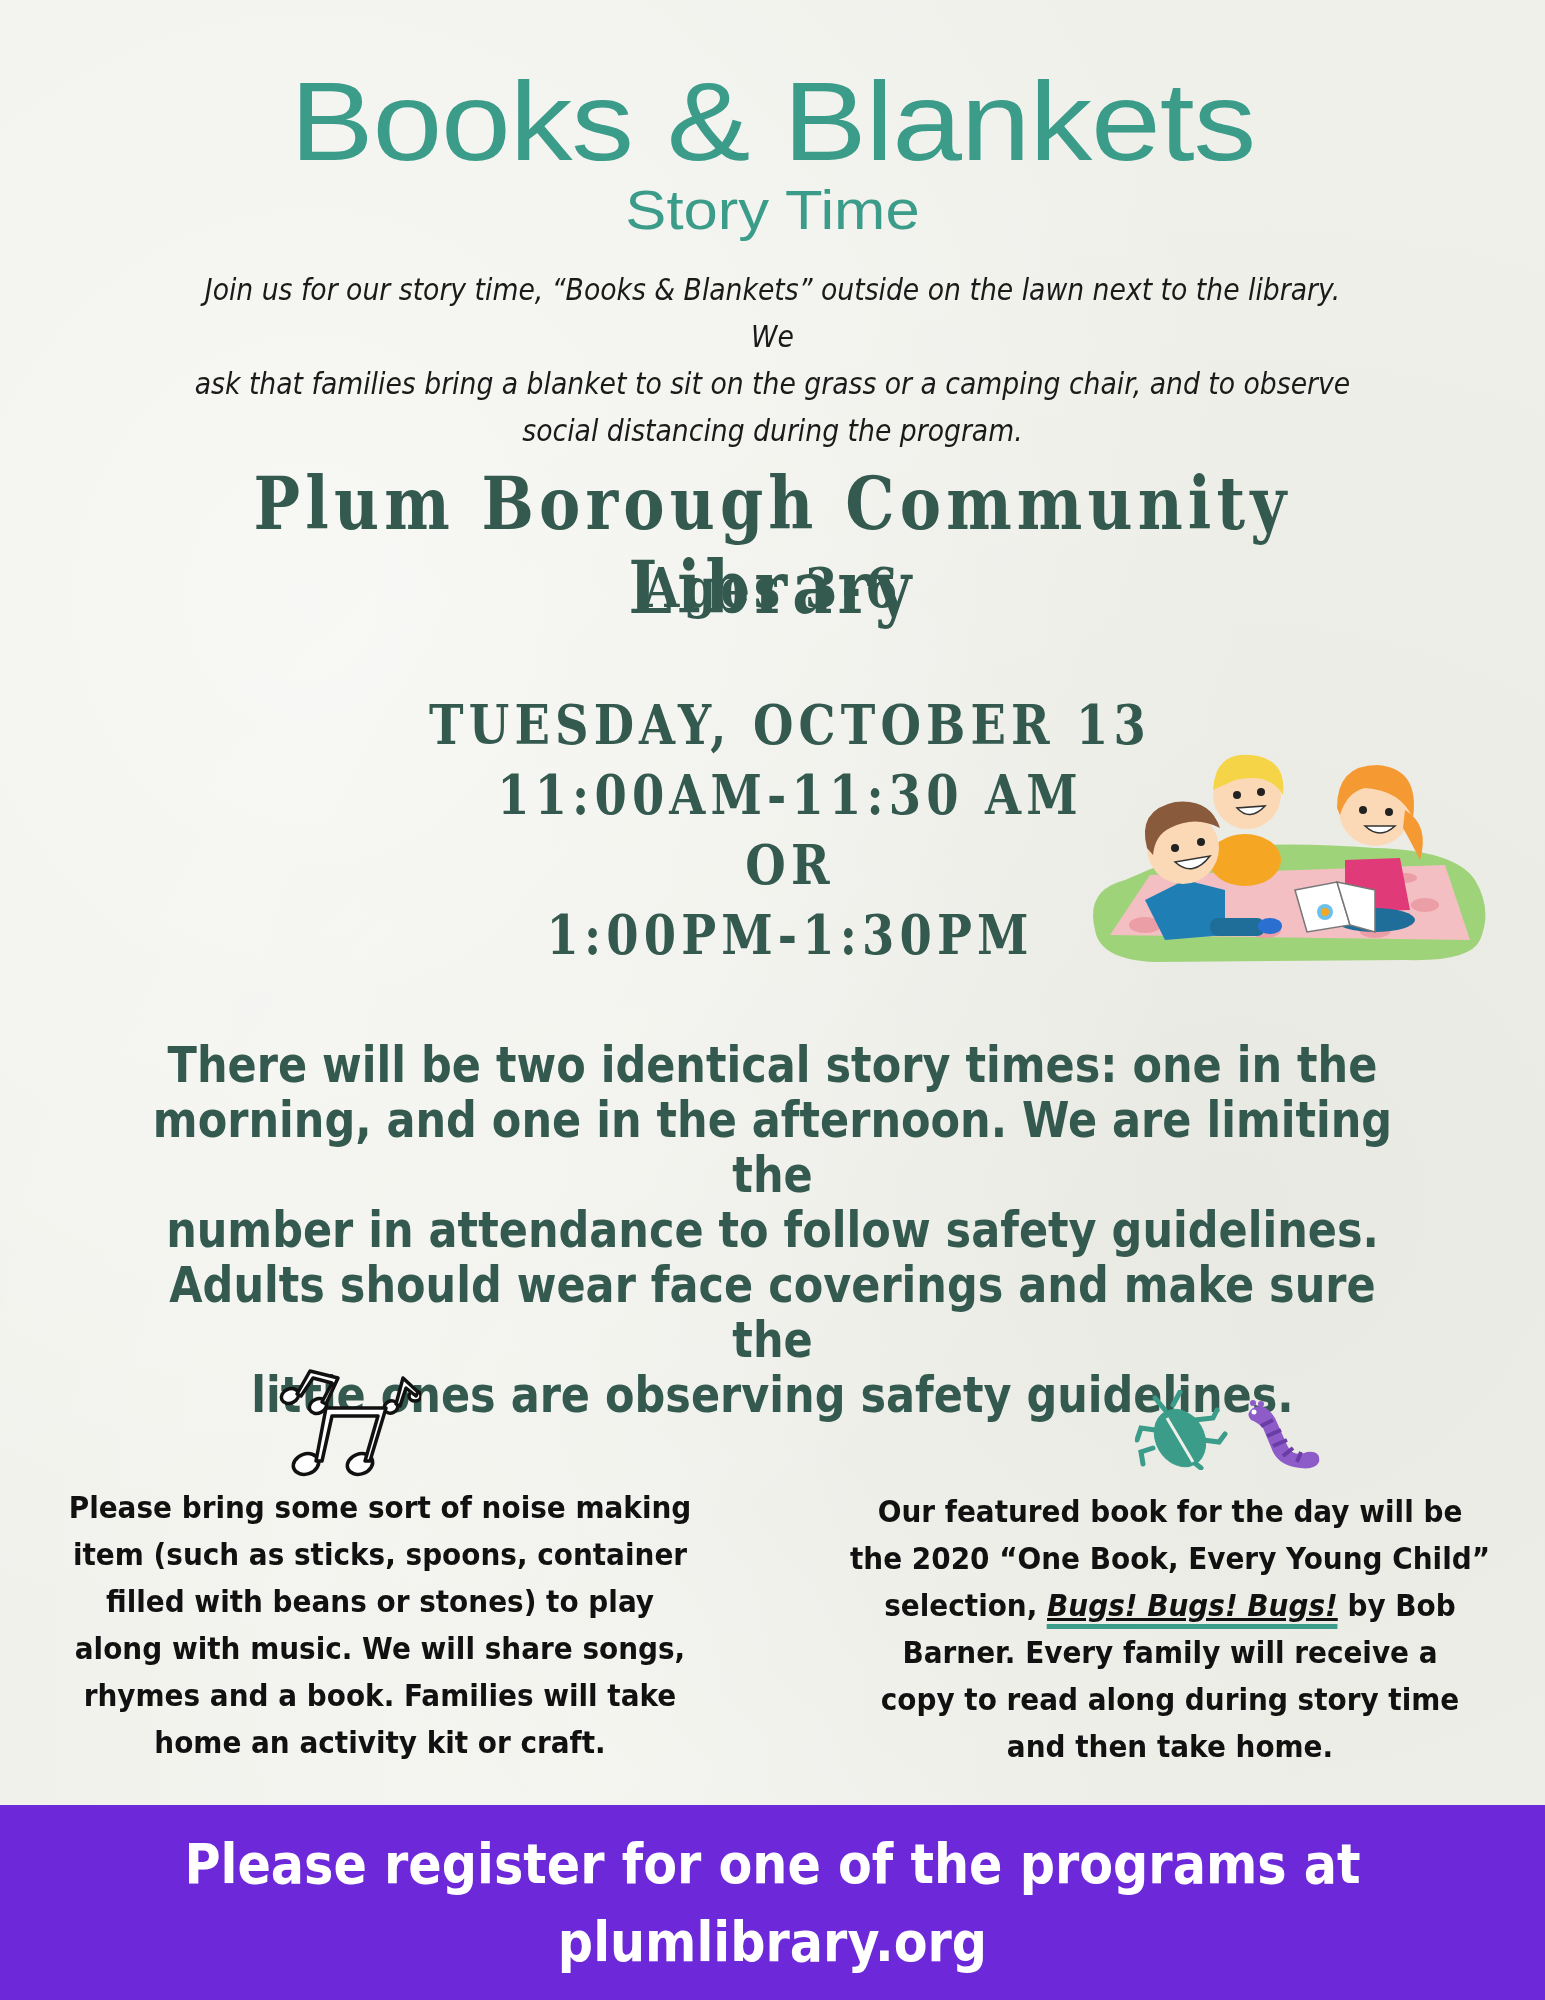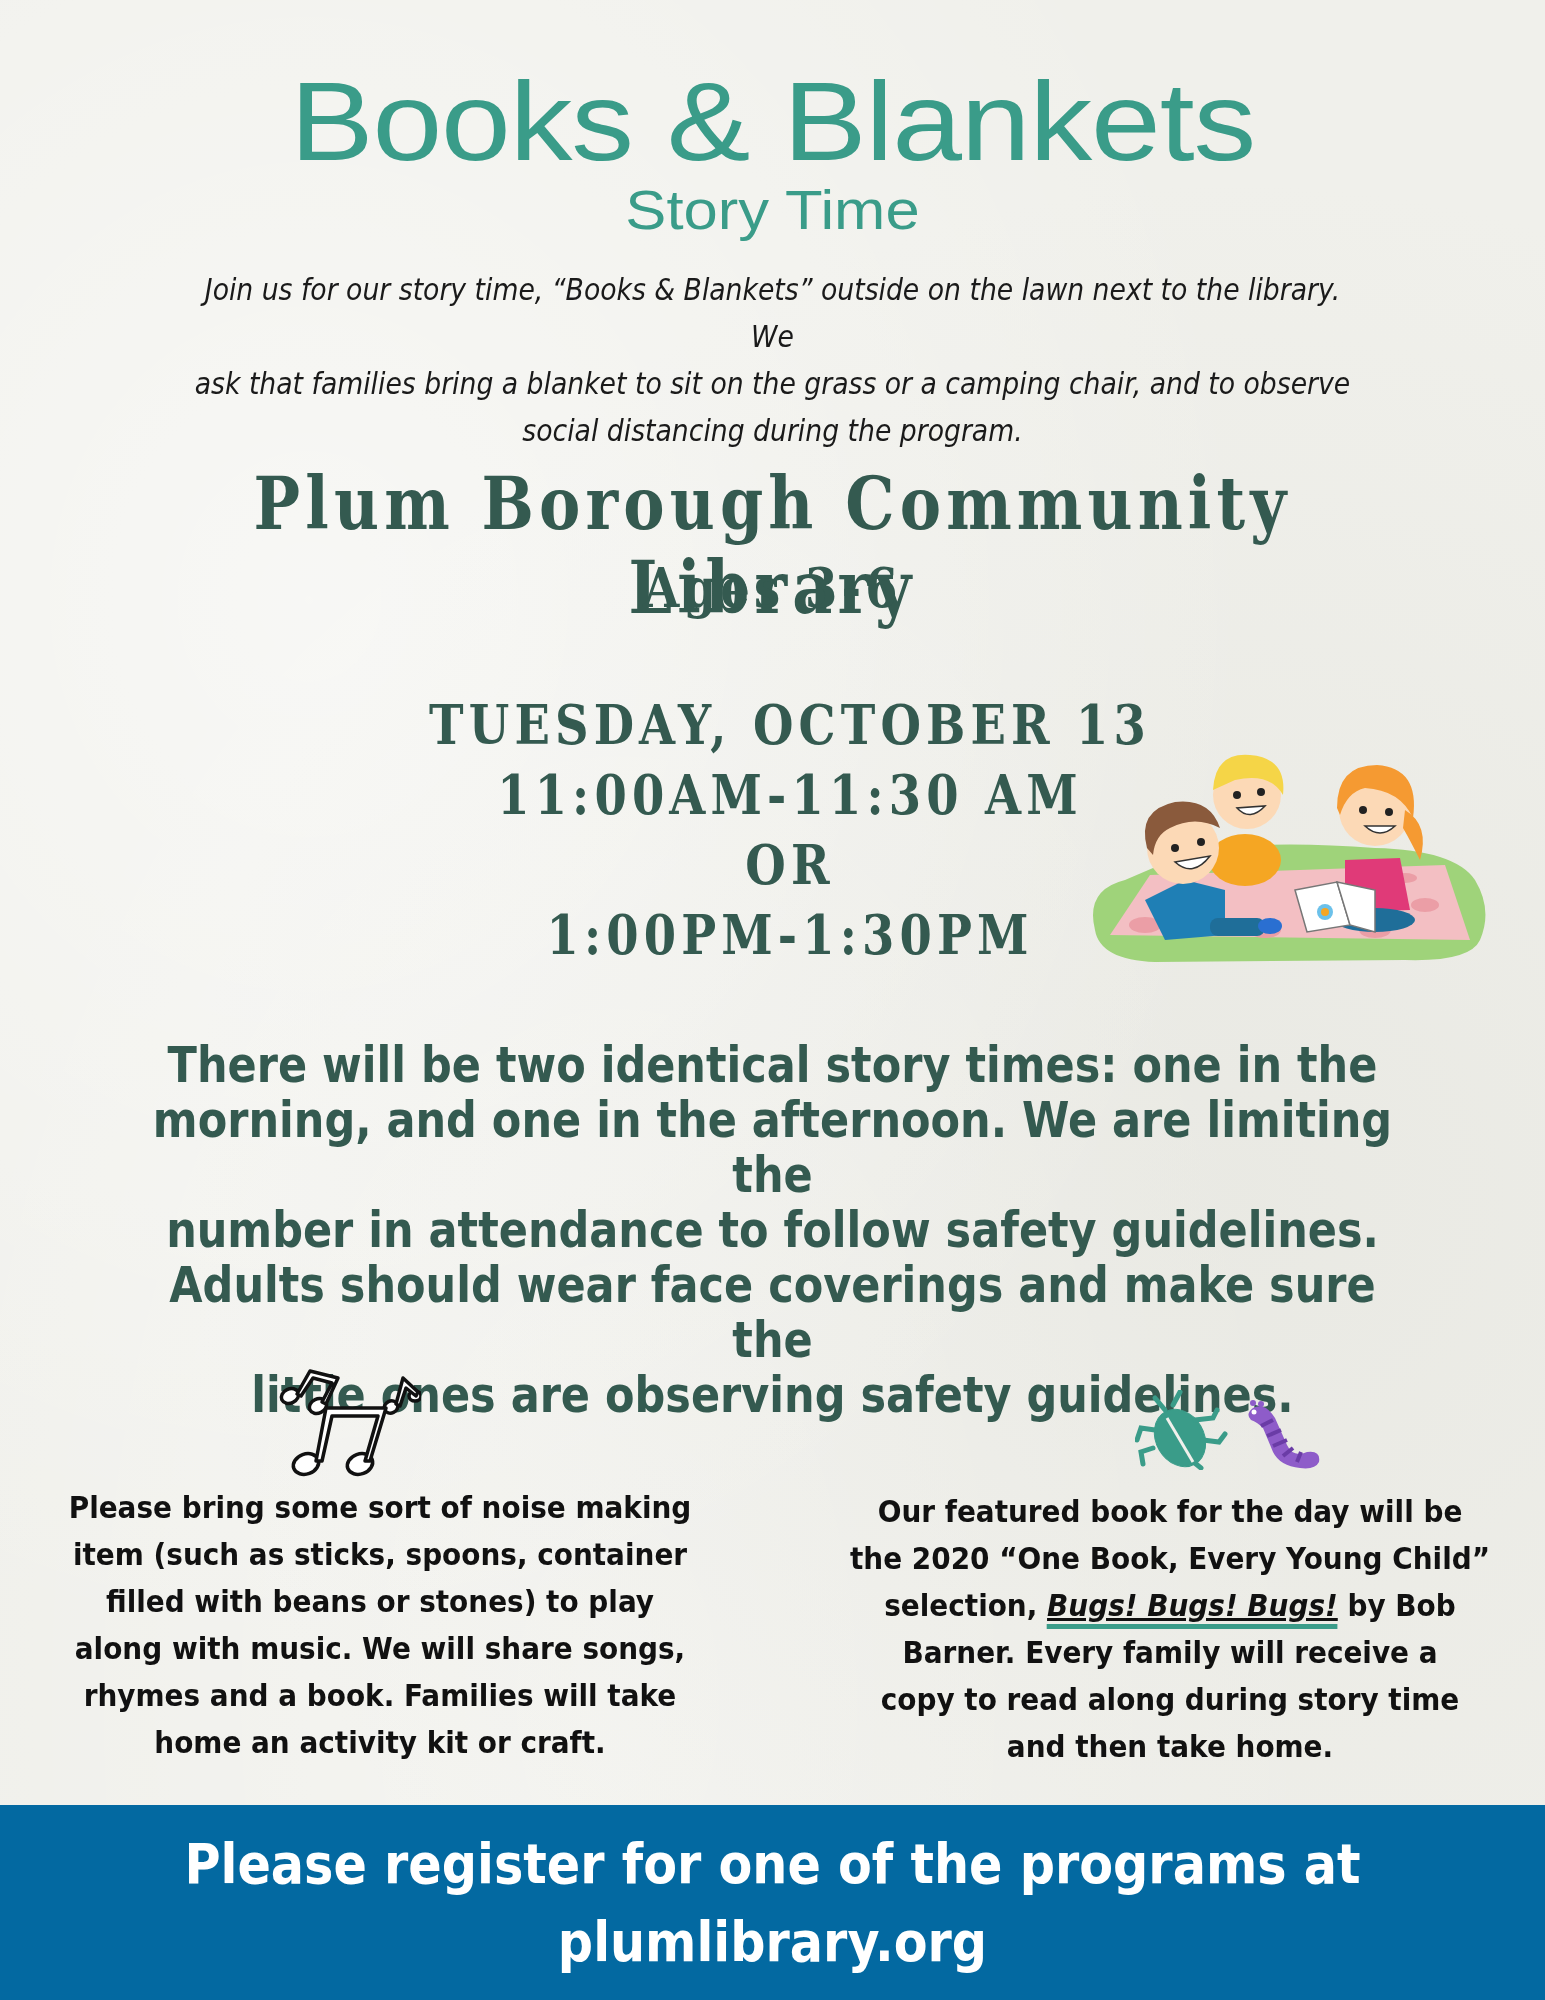--- a/index.html
+++ b/index.html
@@ -79,21 +79,21 @@
   .col-left { left: 20px; width: 720px; top: 1484px; }
   .col-right { left: 810px; width: 720px; top: 1488px; }
   .book-title {
     font-style: italic; display: inline !important;
     text-decoration: underline; text-decoration-color: #111;
     border-bottom: 5px solid #3a9c89; padding-bottom: 1px;
   }
 
   .footer {
     position: absolute; left: 0; top: 1805px; width: 1545px; height: 195px;
-    background: #0369a1; color: #fff; text-align: center;
+    background: #6d28d9; color: #fff; text-align: center;
     font-family: "DejaVu Sans", sans-serif; font-weight: bold;
   }
   .footer .line { font-size: 56px; line-height: 78px; transform: scaleX(0.88); }
   .footer .l1 { margin-top: 20px; }
 </style>
 </head>
 <body>
 
 <div class="paper"></div>
 

